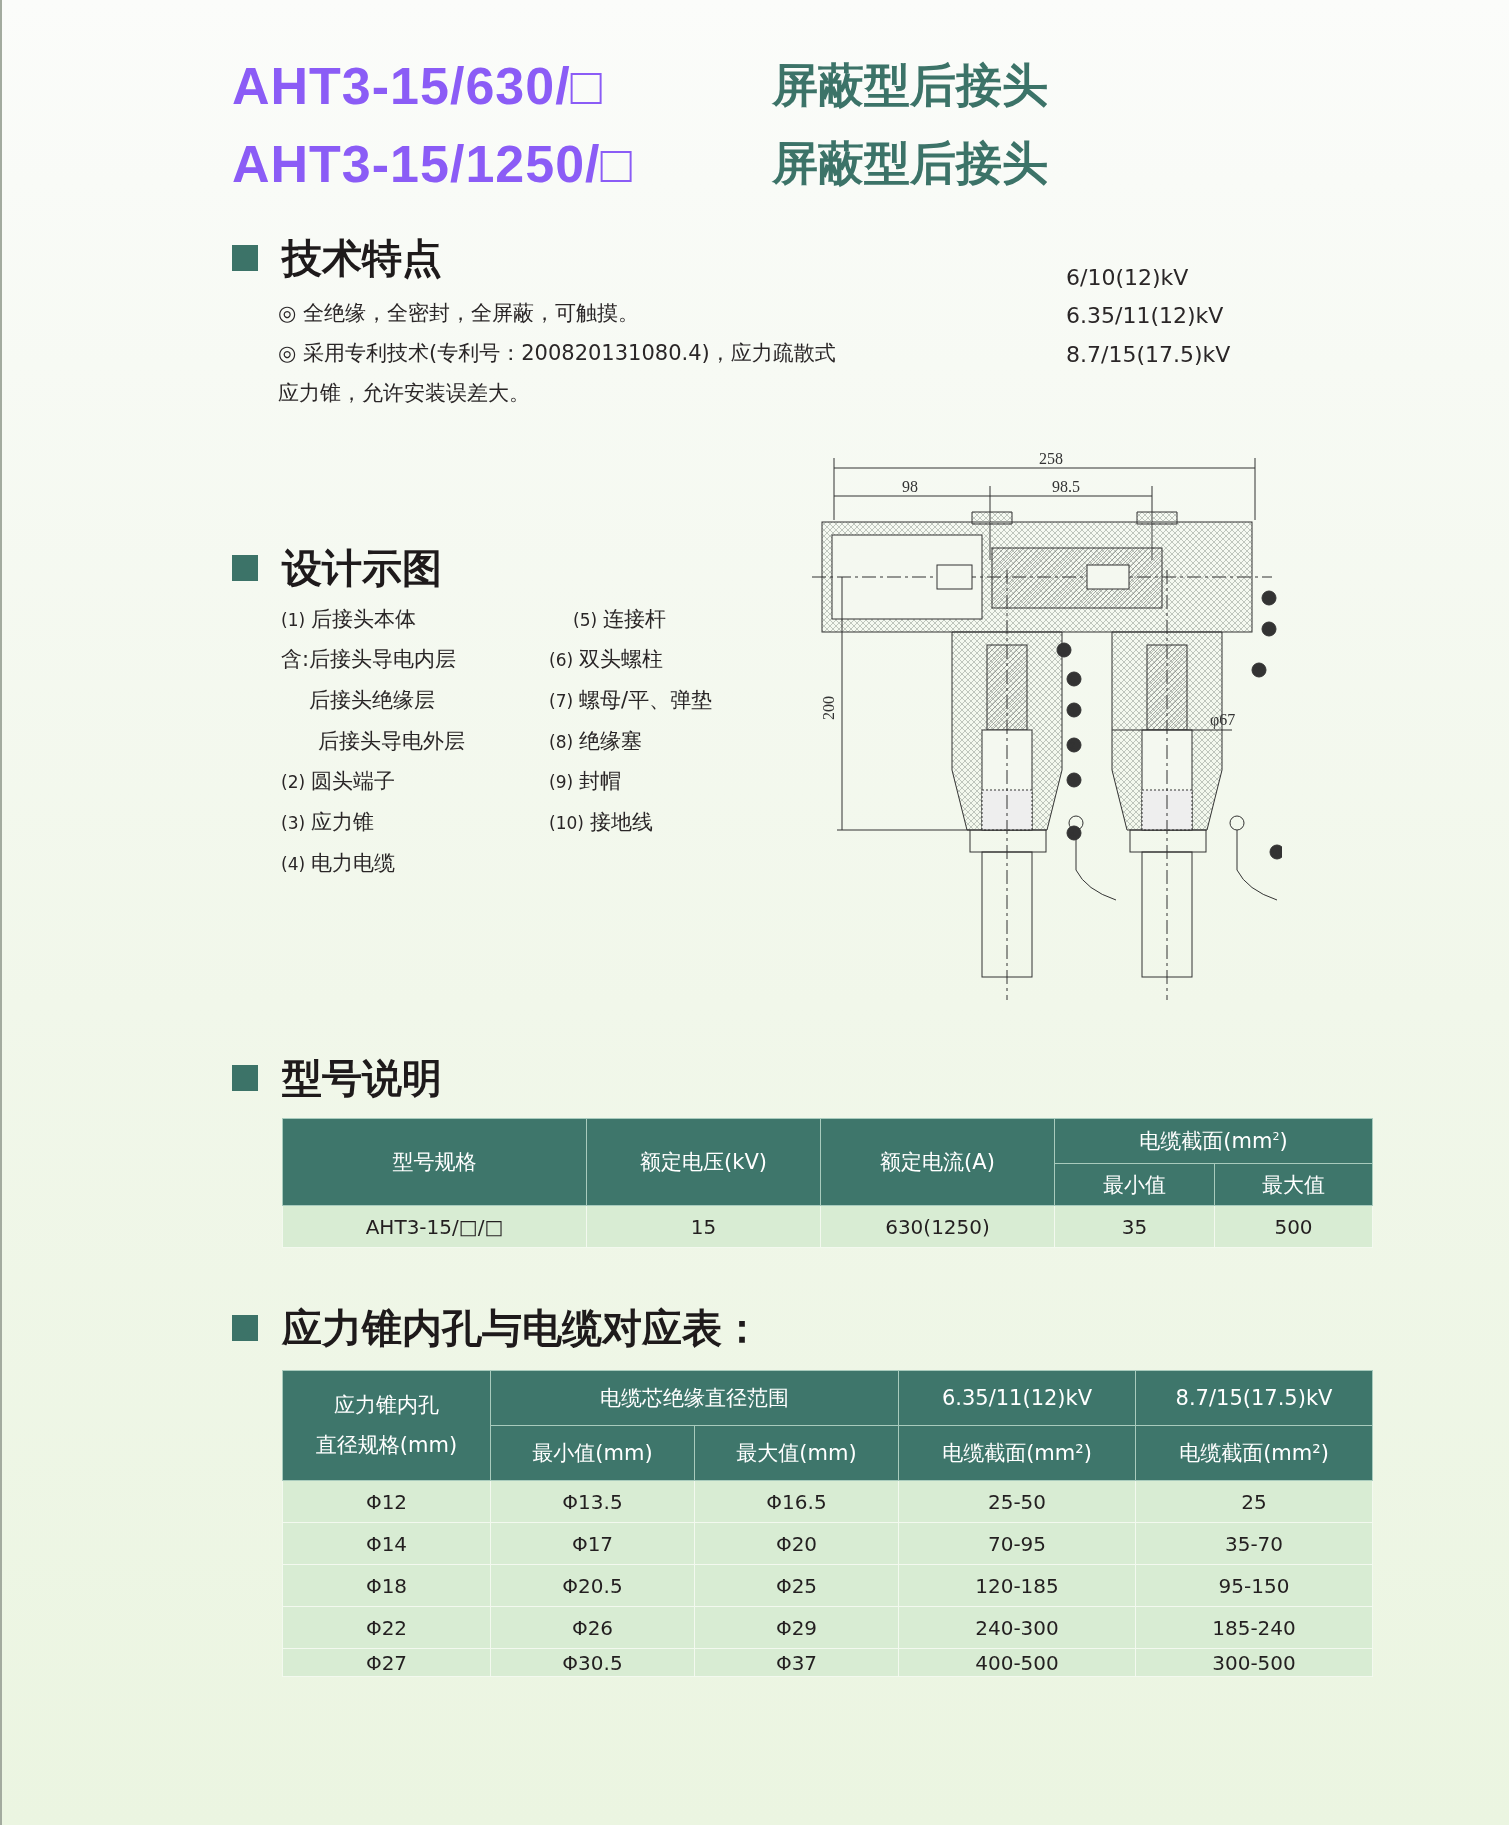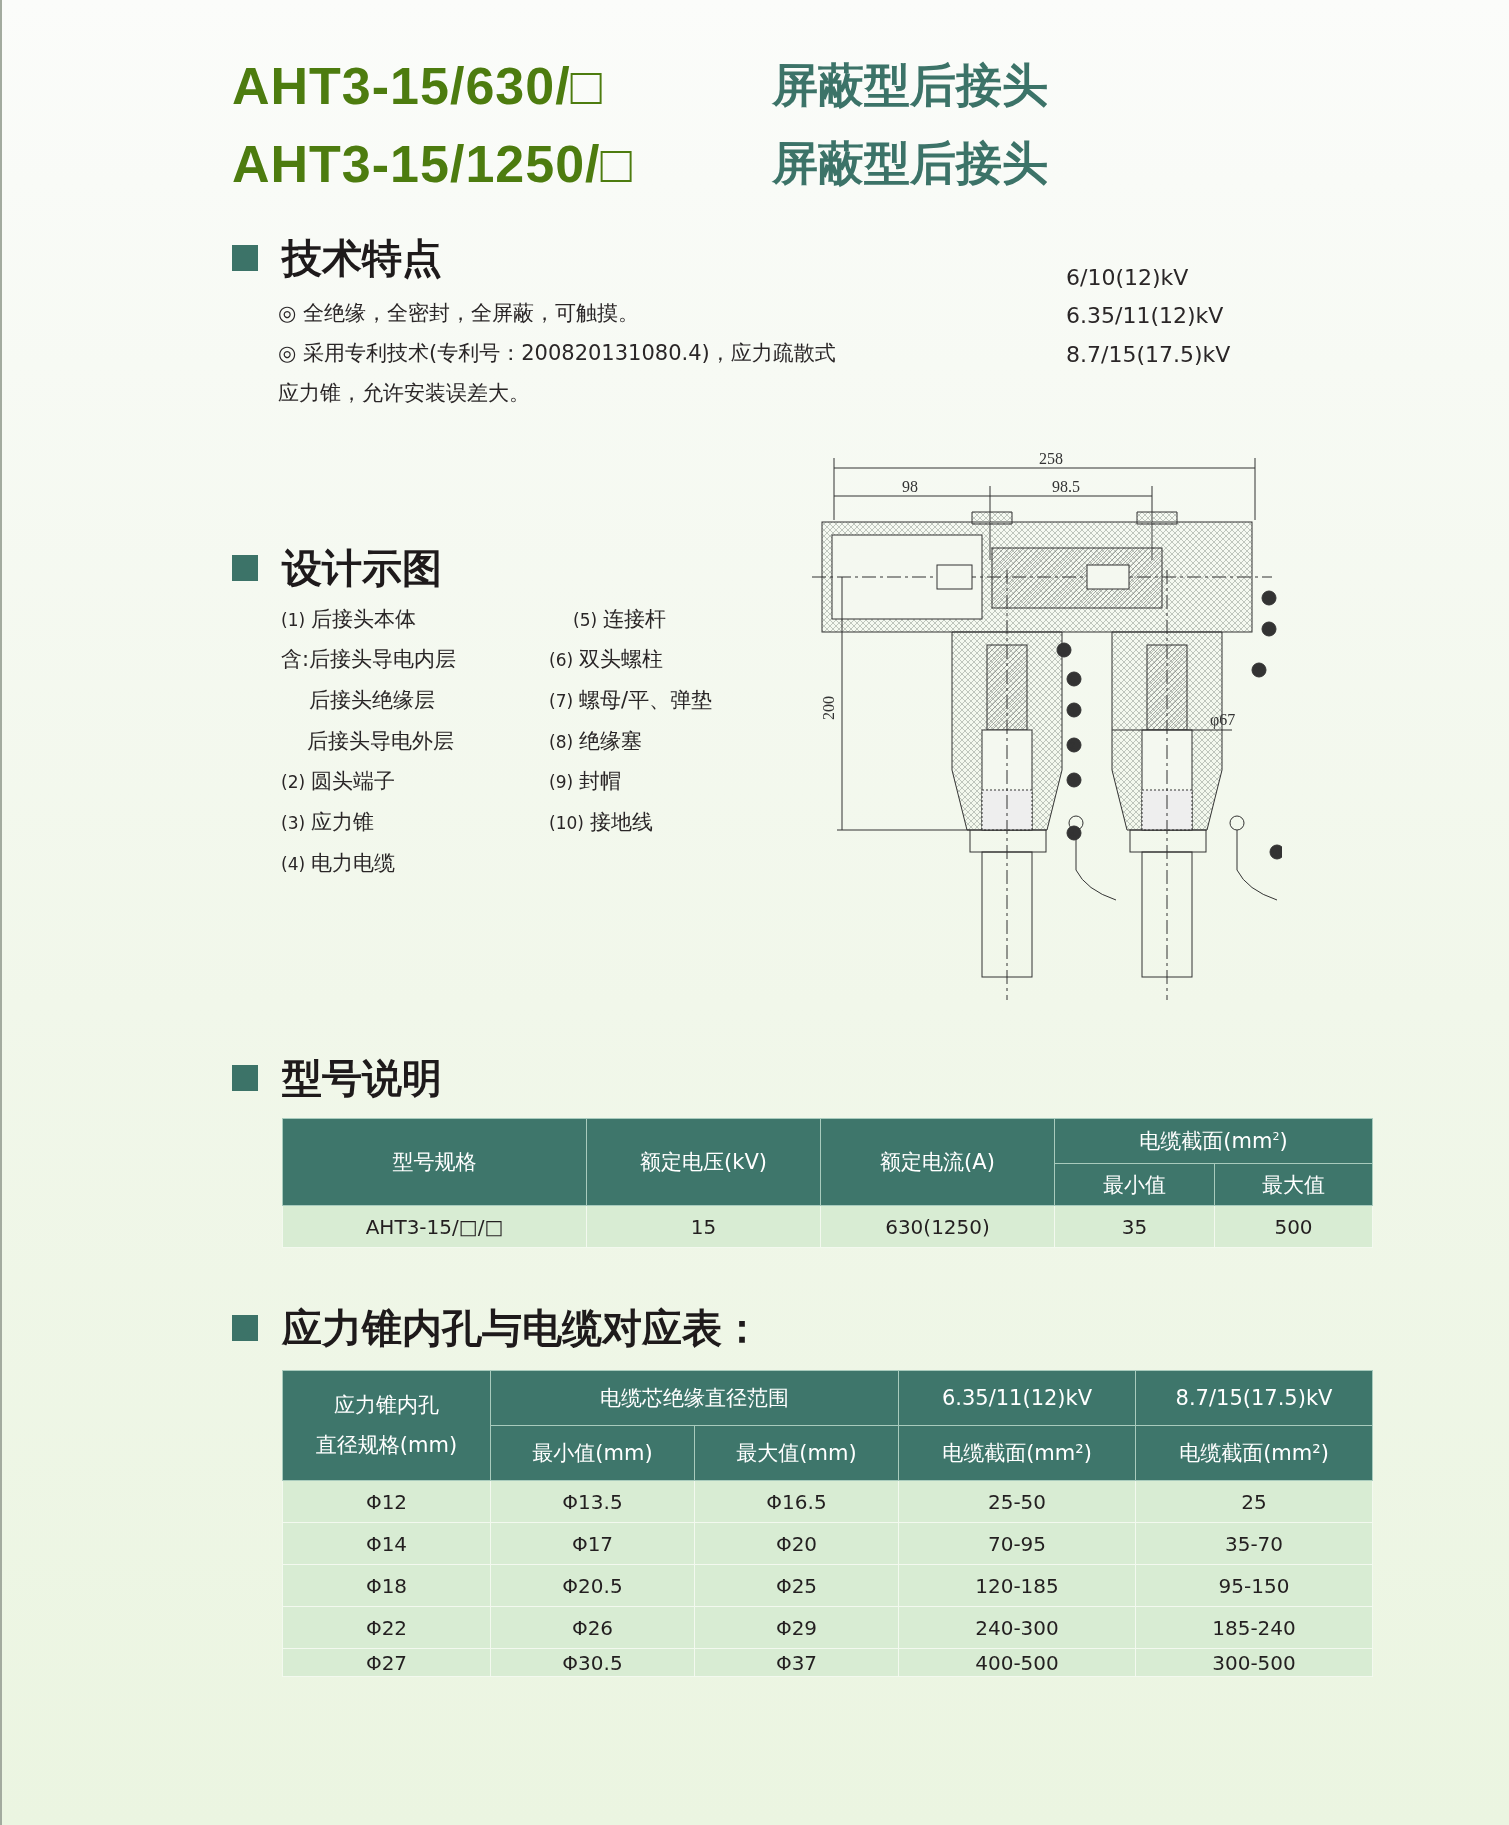--- a/index.html
+++ b/index.html
@@ -8,21 +8,21 @@
     position: relative;
     overflow: hidden;
     font-family: "DejaVu Sans", "Liberation Sans", sans-serif;
     color: #231f20;
     background: linear-gradient(180deg, #fbfcfa 0%, #f7faf4 20%, #f1f7ea 55%, #ebf5e1 100%);
     border-left: 2px solid #a3ab9f;
   }
   .title-line {
     position: absolute; left: 230px;
     font-family: "Liberation Sans", sans-serif; font-weight: bold;
-    font-size: 52px; color: #4d7c0f; letter-spacing: 1px; line-height: 1;
+    font-size: 52px; color: #8b5cf6; letter-spacing: 1px; line-height: 1;
     white-space: nowrap;
   }
   .title-cn {
     position: absolute; left: 770px;
     font-family: "DejaVu Sans", sans-serif; font-weight: bold;
     font-size: 46px; color: #3c7368; line-height: 1; white-space: nowrap;
   }
   .sec-head {
     position: absolute; left: 230px; display: flex; align-items: center;
     white-space: nowrap;
@@ -75,21 +75,21 @@
 <div class="volt" style="top:344px;">8.7/15(17.5)kV</div>
 
 <div class="sec-head" style="top:548px;">
   <div class="sq"></div>
   <div class="txt">设计示图</div>
 </div>
 
 <div class="part" style="left:279px;top:609px;"><span class="num">(1)</span><span>后接头本体</span></div>
 <div class="part" style="left:279px;top:649px;"><span>含:后接头导电内层</span></div>
 <div class="part" style="left:307px;top:690px;"><span>后接头绝缘层</span></div>
-<div class="part" style="left:305px;top:731px;"><span>后接头导电外层</span></div>
+<div class="part" style="left:316px;top:731px;"><span>后接头导电外层</span></div>
 <div class="part" style="left:279px;top:771px;"><span class="num">(2)</span><span>圆头端子</span></div>
 <div class="part" style="left:279px;top:812px;"><span class="num">(3)</span><span>应力锥</span></div>
 <div class="part" style="left:279px;top:853px;"><span class="num">(4)</span><span>电力电缆</span></div>
 
 <div class="part" style="left:571px;top:609px;"><span class="num">(5)</span><span>连接杆</span></div>
 <div class="part" style="left:547px;top:649px;"><span class="num">(6)</span><span>双头螺柱</span></div>
 <div class="part" style="left:547px;top:690px;"><span class="num">(7)</span><span>螺母/平、弹垫</span></div>
 <div class="part" style="left:547px;top:731px;"><span class="num">(8)</span><span>绝缘塞</span></div>
 <div class="part" style="left:547px;top:771px;"><span class="num">(9)</span><span>封帽</span></div>
 <div class="part" style="left:547px;top:812px;"><span class="num">(10)</span><span>接地线</span></div>

